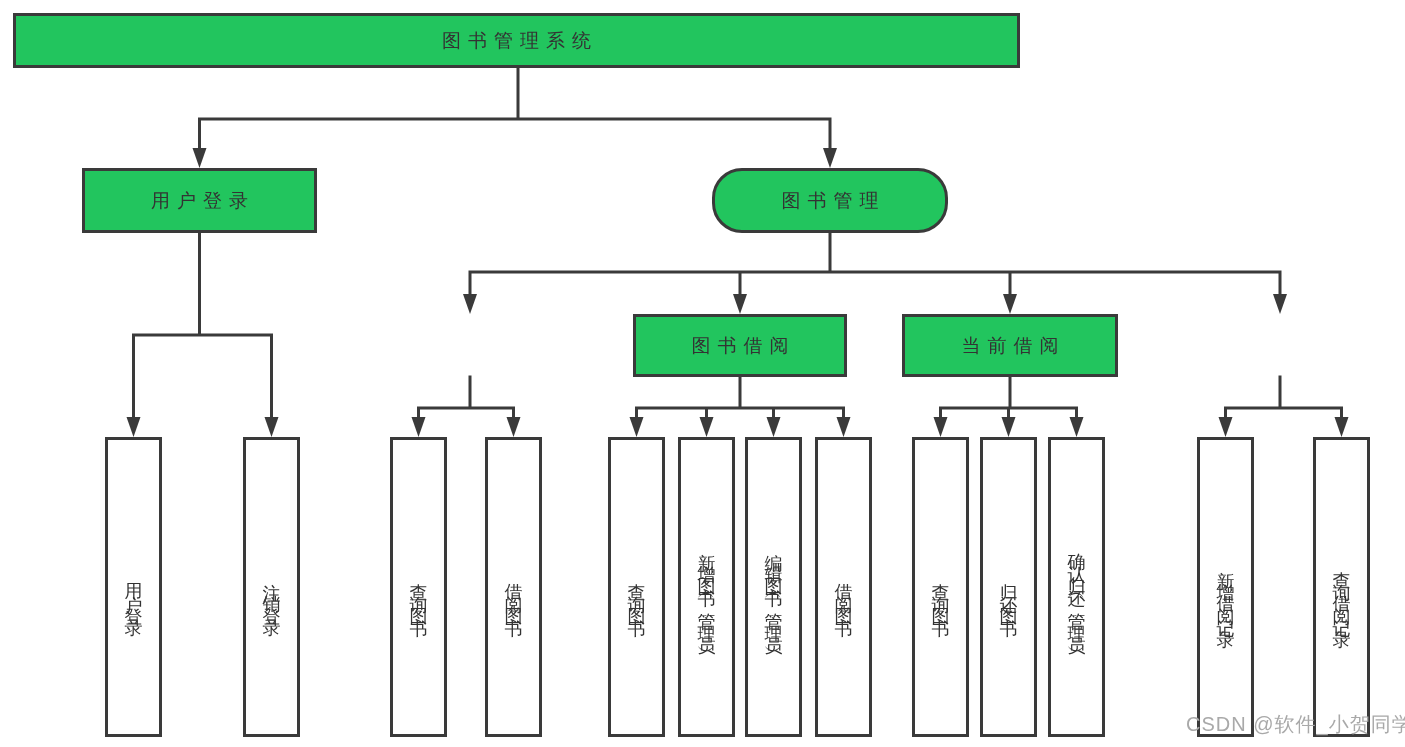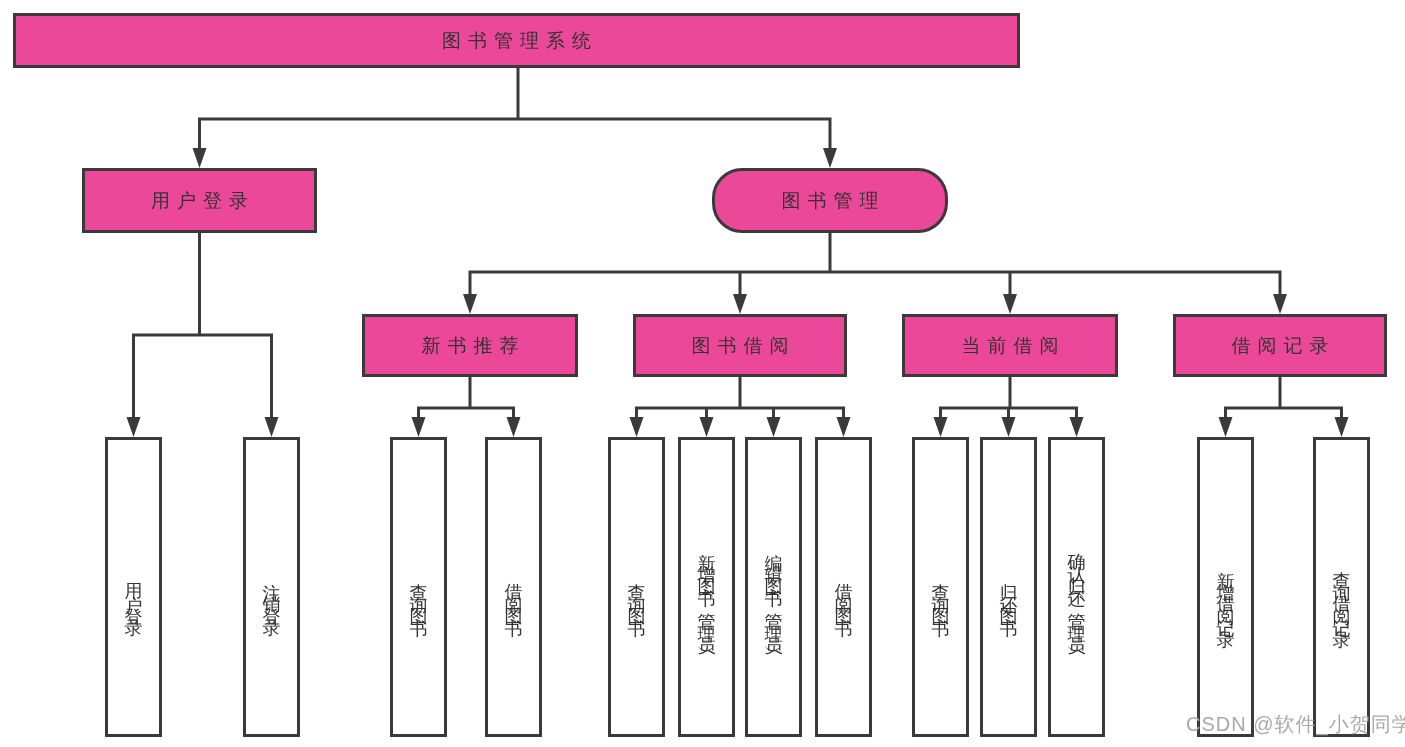--- a/index.html
+++ b/index.html
@@ -17,21 +17,21 @@
   }
   svg.connectors {
     position: absolute;
     left: 0;
     top: 0;
     z-index: 0;
   }
   .node {
     position: absolute;
     box-sizing: border-box;
-    background: #ec4899;
+    background: #22c55e;
     border: 3px solid #3a3a3a;
     display: flex;
     align-items: center;
     justify-content: center;
     color: #333333;
     font-size: 19px;
     z-index: 1;
   }
   .node > span {
     letter-spacing: 7px;
@@ -120,31 +120,25 @@
     <span>图书管理系统</span>
   </div>
 
   <div class="node" style="left:82px; top:168px; width:235px; height:65px;">
     <span>用户登录</span>
   </div>
   <div class="node" style="left:712px; top:168px; width:236px; height:65px;border-radius:30px;">
     <span>图书管理</span>
   </div>
 
-  <div class="node" style="left:362px; top:314px; width:216px; height:63px;">
-    <span>新书推荐</span>
-  </div>
   <div class="node" style="left:902px; top:314px; width:216px; height:63px;">
     <span>当前借阅</span>
   </div>
   <div class="node" style="left:633px; top:314px; width:214px; height:63px;">
     <span>图书借阅</span>
-  </div>
-  <div class="node" style="left:1173px; top:314px; width:214px; height:63px;">
-    <span>借阅记录</span>
   </div>
 
   <div class="leaf" style="left:105px;">
     <span>用户登录</span>
   </div>
   <div class="leaf" style="left:243px;">
     <span>注销登录</span>
   </div>
 
   <div class="leaf" style="left:390px;">

